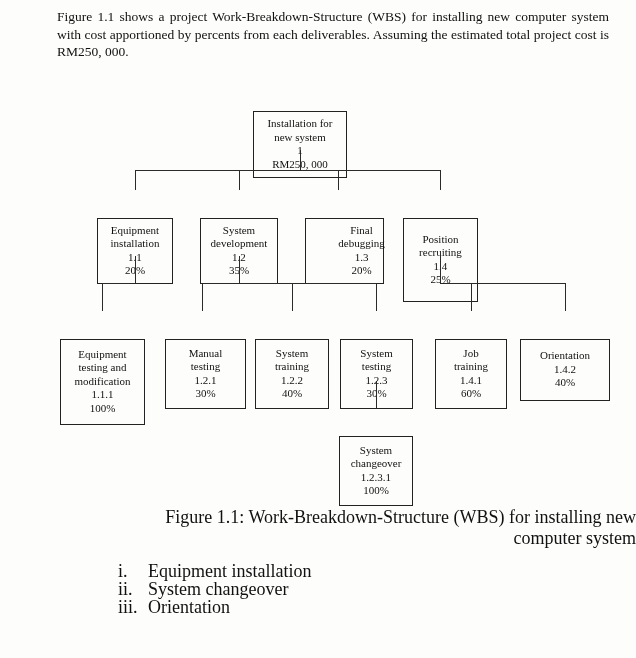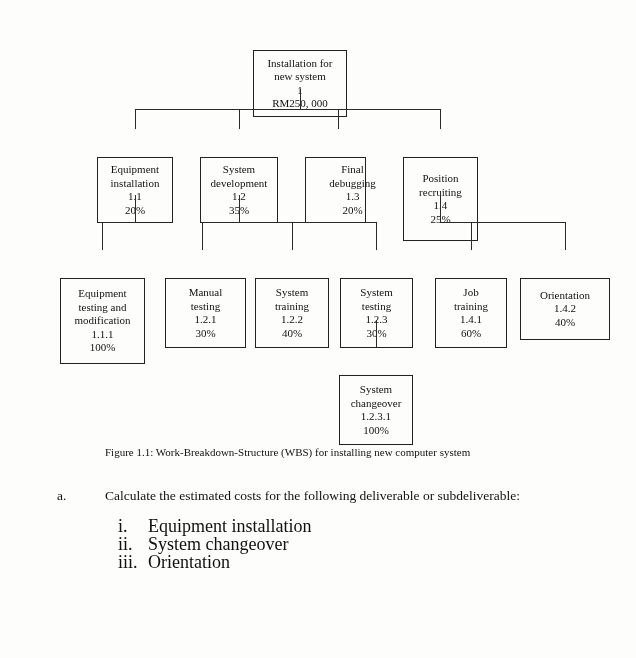--- a/index.html
+++ b/index.html
@@ -47,54 +47,56 @@
 
   .hline, .vline {
     position: absolute;
     background: #2a2a2a;
   }
   .hline { height: 1px; }
   .vline { width: 1px; }
 
   .caption {
     margin: 14px 0 0 105px;
-    font-size: 11px;
+    font-size: 18px;
+    text-align: right;
   }
 
   .question {
     margin: 30px 0 0 57px;
     font-size: 13.5px;
   }
   .q-label { display: inline-block; width: 48px; }
 
   .sublist { margin: 14px 0 0 118px; font-size: 18px; }
   .sub-item { margin-top: 2px; line-height: 16px; }
   .numeral { display: inline-block; width: 30px; }
 </style>
 </head>
 <body>
 
 <div class="page">
 
+  <p class="intro">Figure 1.1 shows a project Work-Breakdown-Structure (WBS) for installing new computer system with cost apportioned by percents from each deliverables. Assuming the estimated total project cost is RM250, 000.</p>
 
   <div class="diagram">
 
     <div class="wbs-box" style="left:253px; top:10px;  width:94px; height:67px;">Installation for
 new system
 1
 RM250, 000</div>
     <div class="wbs-box" style="left:97px;  top:117px; width:76px; height:66px;">Equipment
 installation
 1.1
 20%</div>
     <div class="wbs-box" style="left:200px; top:117px; width:78px; height:66px;">System
 development
 1.2
 35%</div>
-    <div class="wbs-box" style="left:305px; top:117px; width:61px; height:66px;padding-left:36px;">Final
+    <div class="wbs-box" style="left:305px; top:117px; width:79px; height:66px;padding-left:36px;">Final
 debugging
 1.3
 20%</div>
     <div class="wbs-box" style="left:403px; top:117px; width:75px; height:84px;">Position
 recruiting
 1.4
 25%</div>
     <div class="wbs-box" style="left:60px;  top:238px; width:85px; height:86px;">Equipment
 testing and
 modification
@@ -145,23 +147,20 @@
     <div class="hline" style="left:440px; top:210px; width:125px;"></div>
     <div class="vline" style="left:471px; top:210px; height:28px;"></div>
     <div class="vline" style="left:565px; top:210px; height:28px;"></div>
 
     <div class="vline" style="left:376px; top:308px; height:27px;"></div>
 
   </div>
 
   <p class="caption">Figure 1.1: Work-Breakdown-Structure (WBS) for installing new computer system</p>
 
-  <div class="question">
-    <span class="q-label">a.</span><span class="q-text">Calculate the estimated costs for the following deliverable or subdeliverable:</span>
-  </div>
 
   <div class="sublist">
     <div class="sub-item">
       <span class="numeral">i.</span><span class="item-text">Equipment installation</span>
     </div>
     <div class="sub-item">
       <span class="numeral">ii.</span><span class="item-text">System changeover</span>
     </div>
     <div class="sub-item">
       <span class="numeral">iii.</span><span class="item-text">Orientation</span>

